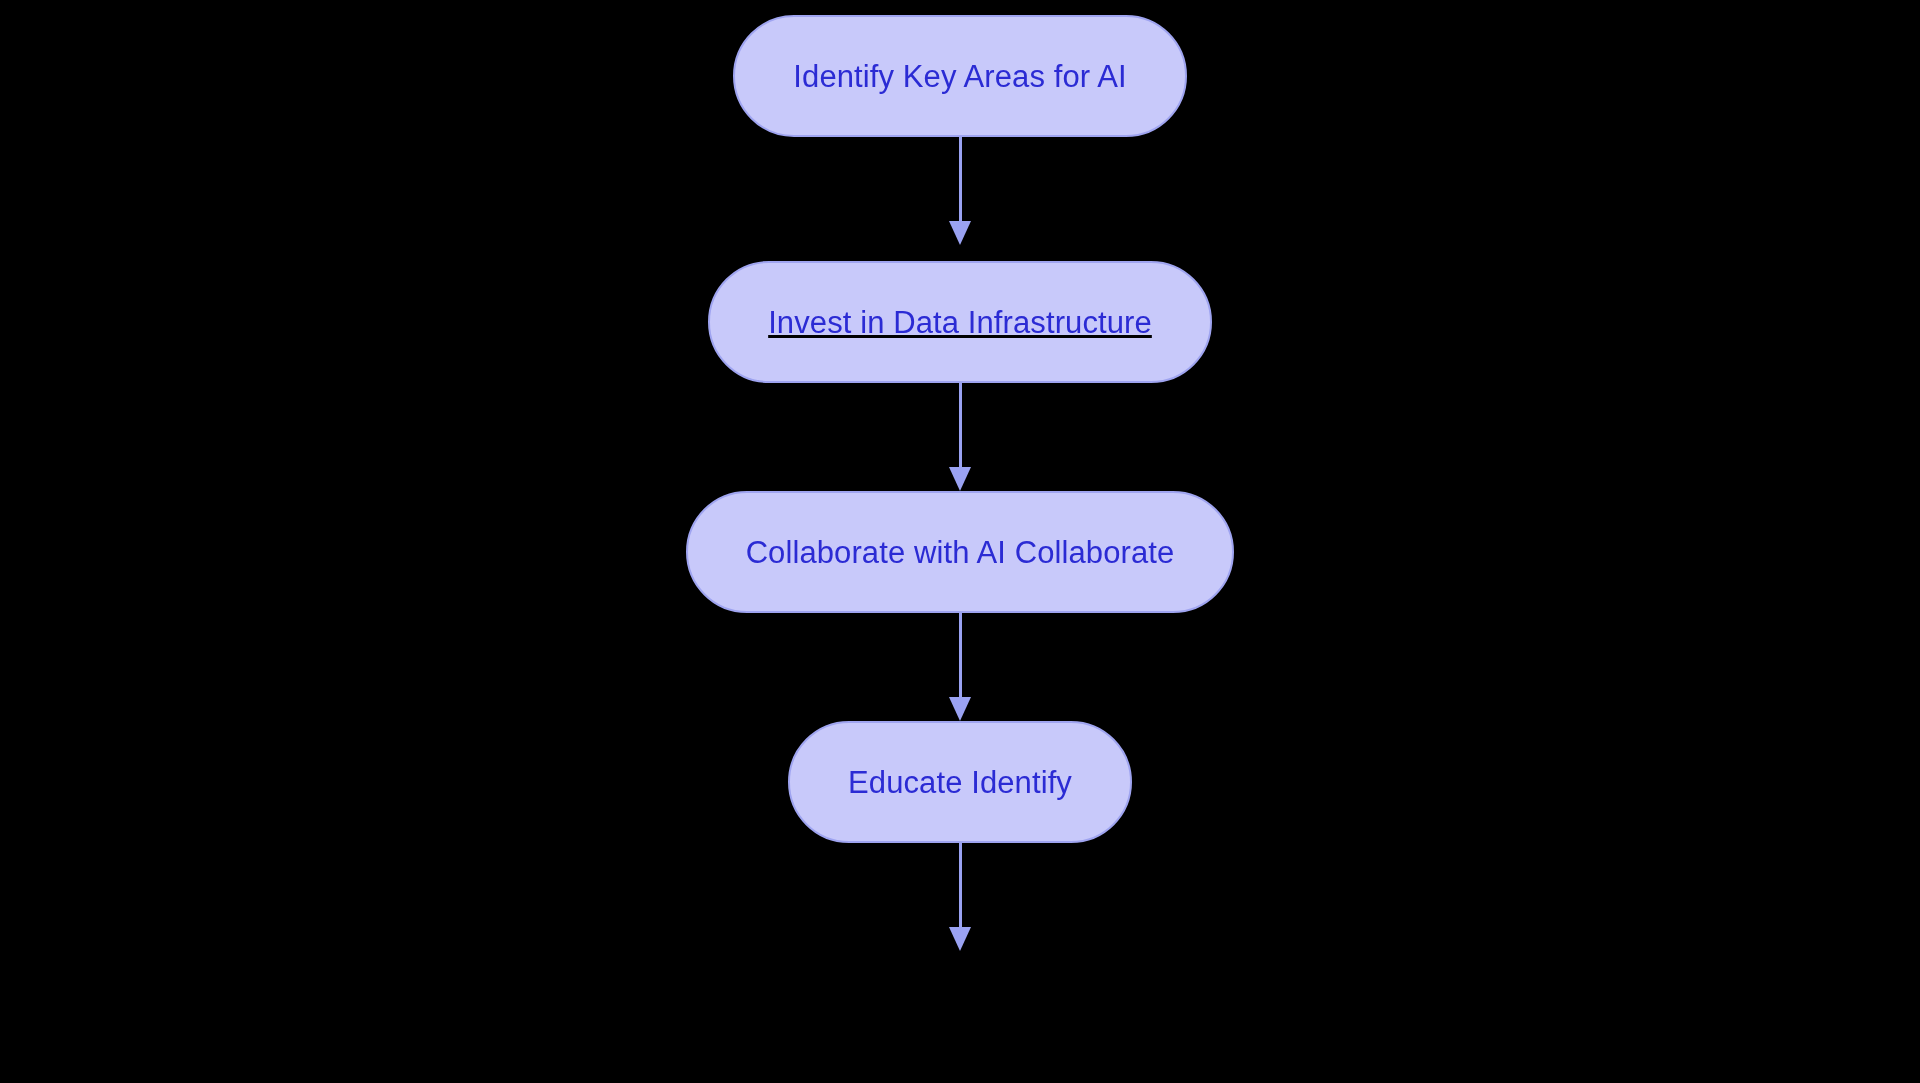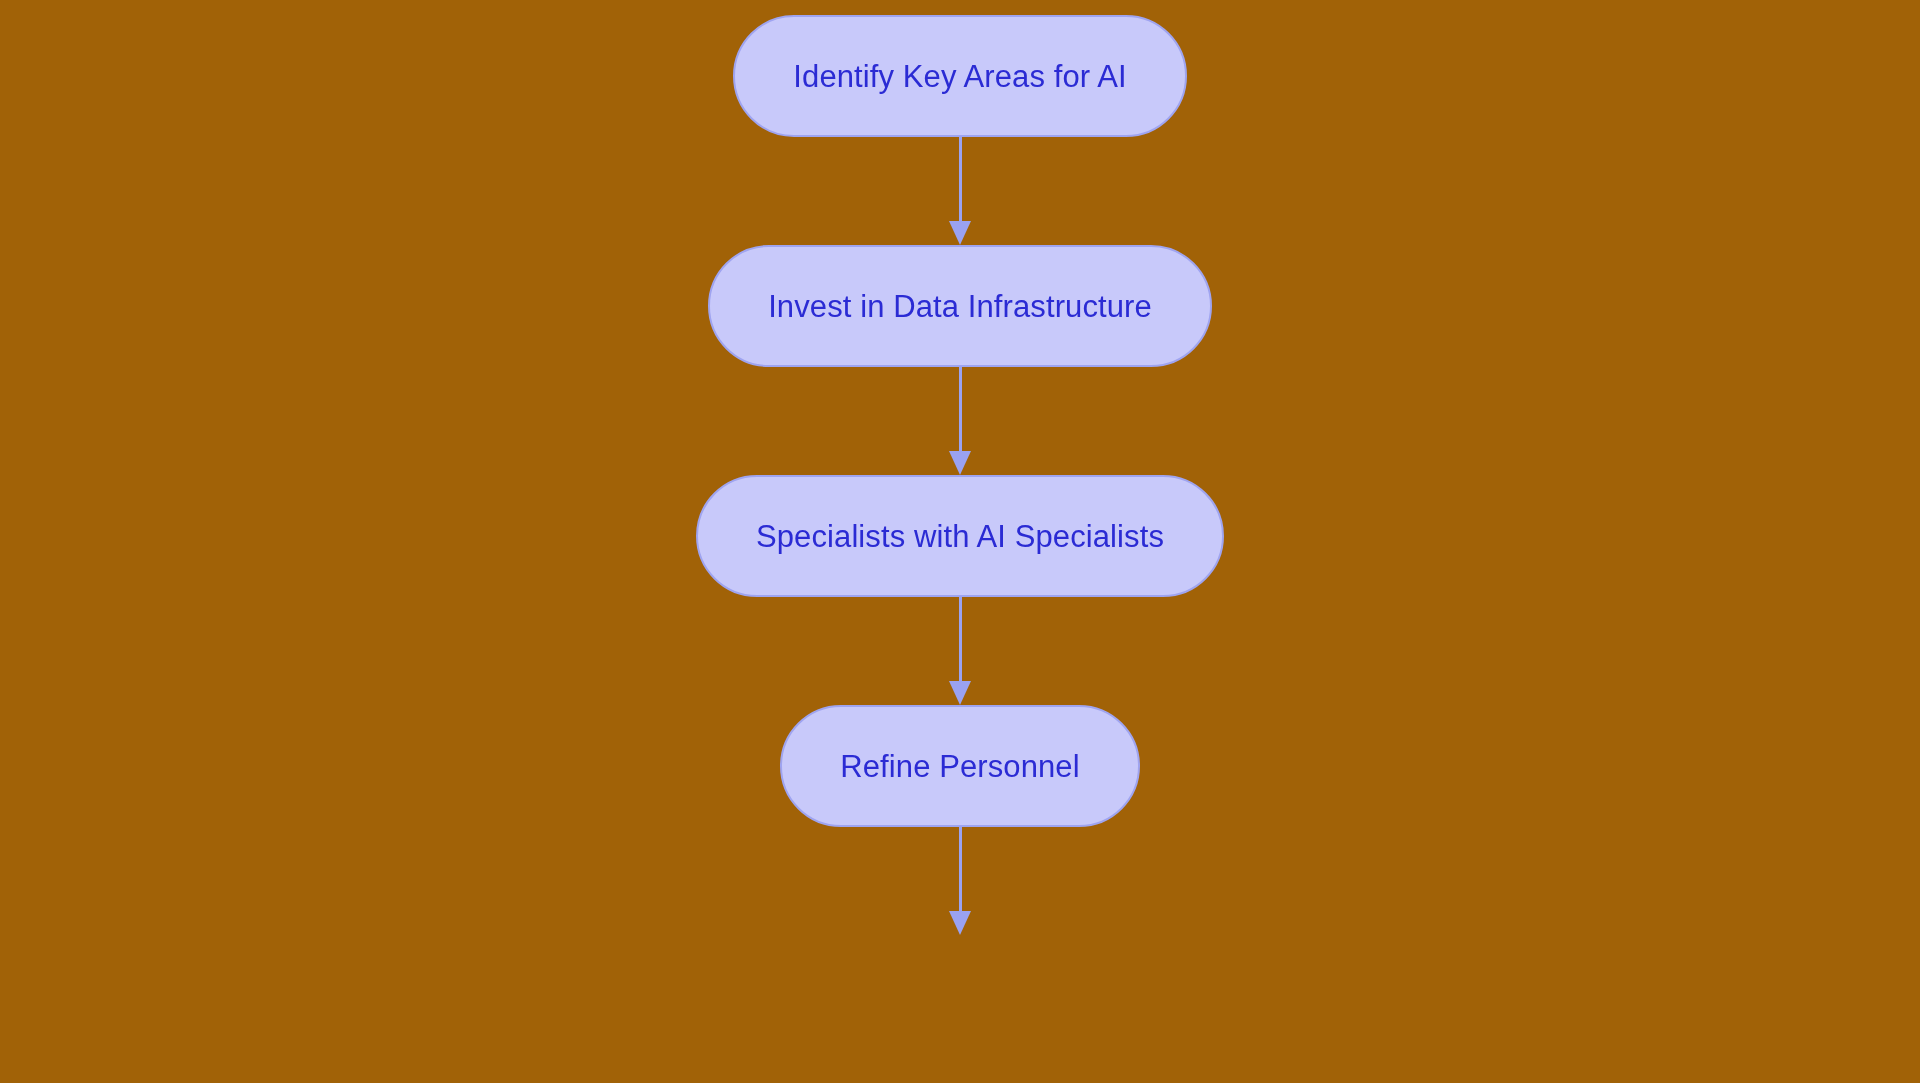--- a/index.html
+++ b/index.html
@@ -11,21 +11,21 @@
     height: 1083px;
     background: #ffffff;
     font-family: "Liberation Sans", sans-serif;
     overflow: hidden;
   }
 
   #flowchart-canvas {
     position: relative;
     width: 1920px;
     height: 1083px;
-    background: #a16207;
+    background: #000000;
   }
 
   .flow-column {
     position: absolute;
     left: 0;
     top: 0;
     width: 1920px;
     height: 1083px;
     display: flex;
     flex-direction: column;
@@ -51,21 +51,21 @@
     font-family: "Liberation Sans", sans-serif;
     font-size: 31px;
     font-weight: 400;
     letter-spacing: 0.1px;
     line-height: 1;
   }
 
   
   .node-slot { position: relative; }
   .node-1 { margin-top: 15px; }
-  .node-2 { margin-top: 0; }
+  .node-2 { margin-top: 16px; text-decoration: underline; }
   .node-3 { margin-top: 0; }
   .node-4 { margin-top: 0; }
   .node-5 { margin-top: 0; }
 
   
   .connector {
     position: relative;
     width: 24px;
     height: 108px;
     display: flex;
@@ -104,30 +104,30 @@
     <div class="node node-slot node-2">
       <span class="node-label">Invest in Data Infrastructure</span>
     </div>
 
     <div class="connector">
       <div class="connector-line"></div>
       <div class="connector-arrowhead"></div>
     </div>
 
     <div class="node node-slot node-3">
-      <span class="node-label">Specialists with AI Specialists</span>
+      <span class="node-label">Collaborate with AI Collaborate</span>
     </div>
 
     <div class="connector">
       <div class="connector-line"></div>
       <div class="connector-arrowhead"></div>
     </div>
 
     <div class="node node-slot node-4">
-      <span class="node-label">Refine Personnel</span>
+      <span class="node-label">Educate Identify</span>
     </div>
 
     <div class="connector">
       <div class="connector-line"></div>
       <div class="connector-arrowhead"></div>
     </div>
 
 
   </div>
 </div>

